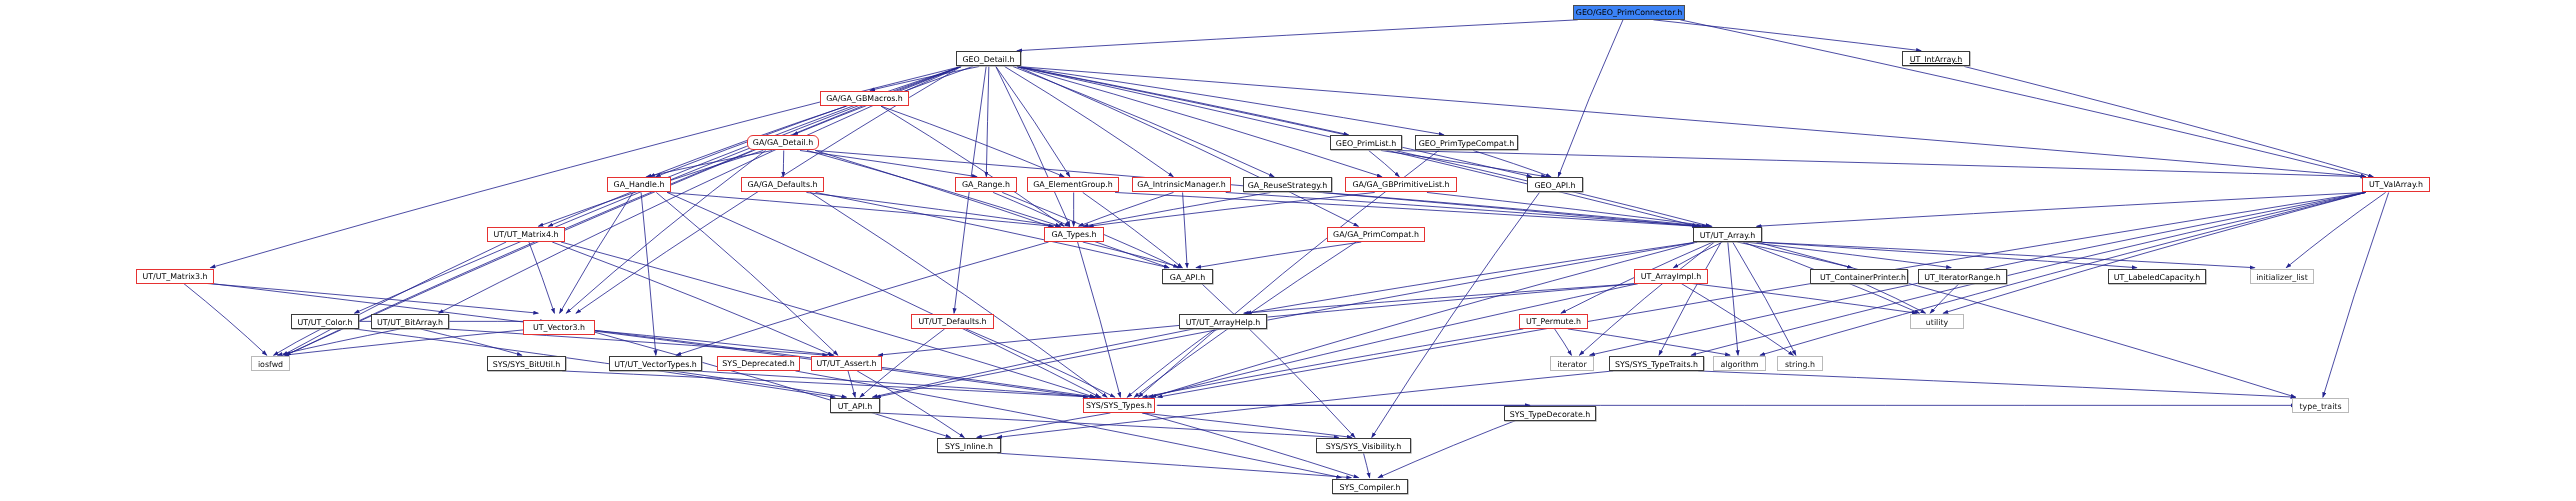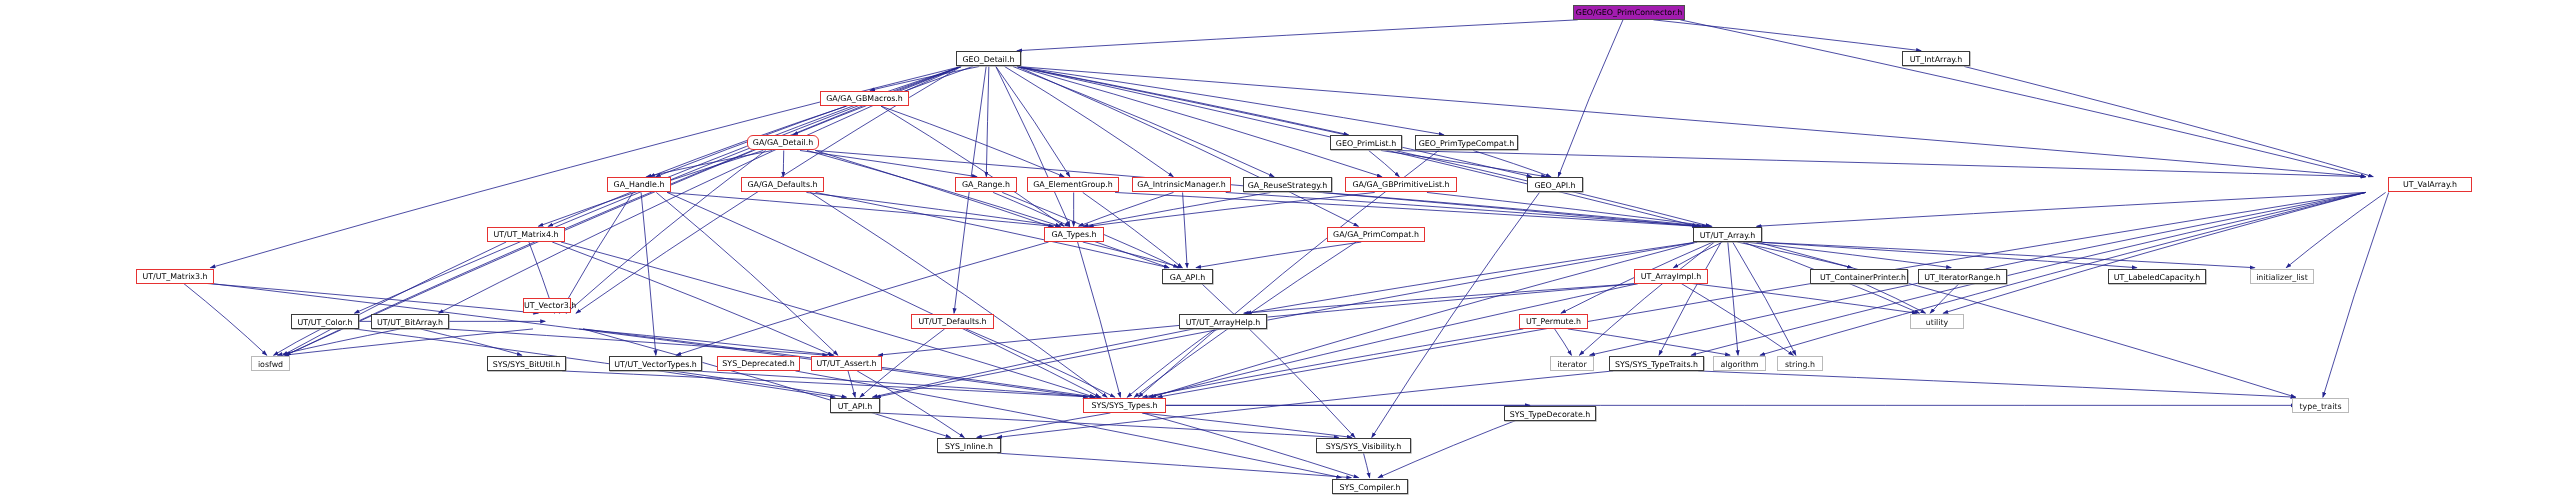--- a/index.html
+++ b/index.html
@@ -18,21 +18,21 @@
     box-shadow:0.6px 0.6px 0 #9a9a9a;
     text-align:center;
     font-size:7.9px;color:#000000;
     white-space:nowrap;
     box-sizing:border-box;
     cursor:pointer;
     z-index:2;
   }
   .node.red{border:1.2px solid #e63232;line-height:14px;box-shadow:none;}
   .node.system{border:0.6px solid #b9b9b9;box-shadow:none;color:#111;}
-  .node.root{background:#a21caf;border:1.2px solid #4d4d4d;line-height:14px;box-shadow:none;}
+  .node.root{background:#3b82f6;border:1.2px solid #4d4d4d;line-height:14px;box-shadow:none;}
 </style>
 </head>
 <body>
 
 <div id="stage">
   <svg id="edges" xmlns="http://www.w3.org/2000/svg" width="2576" height="501" viewBox="0 0 4413 859">
     <defs>
       <marker id="arrow" markerWidth="10" markerHeight="8" refX="8.5" refY="3.5" orient="auto" markerUnits="userSpaceOnUse">
         <path d="M0,0 L10,3.5 L0,7 Z" fill="#24248f"></path>
       </marker>
@@ -179,62 +179,62 @@
         <path d="M1983,695 Q3018.5,695 3934,695" marker-end="url(#arrow)"></path>
         <path d="M2630.36,708 Q2484.99632,763.5 2361.168,819" marker-end="url(#arrow)"></path>
         <path d="M962,636 Q1454.993,658.5 1874.95,681" marker-end="url(#arrow)"></path>
         <path d="M1708,777 Q2035.807,798 2315.05,819" marker-end="url(#arrow)"></path>
         <path d="M2335.96,777 Q2341.6235199999996,798 2346.448,819" marker-end="url(#arrow)"></path>
       </g>
   </svg>
 
 <div class="node root" style="left: 1573px; top: 4.7px; width: 112px;">GEO/GEO_PrimConnector.h</div>
     <div class="node " style="left: 956px; top: 51px; width: 65px;">GEO_Detail.h</div>
-    <div class="node " style="left: 1902px; top: 51px; width: 68px;">UT_IntArray.h</div>
+    <div class="node " style="left: 1902px; top: 51px; width: 68px; text-decoration: underline;">UT_IntArray.h</div>
     <div class="node red" style="left: 820px; top: 91px; width: 89px;">GA/GA_GBMacros.h</div>
     <div class="node red" style="left: 747px; top: 135px; width: 72px; border-radius: 6px;">GA/GA_Detail.h</div>
     <div class="node " style="left: 1330px; top: 135px; width: 72px;">GEO_PrimList.h</div>
     <div class="node " style="left: 1415px; top: 135px; width: 103px;">GEO_PrimTypeCompat.h</div>
     <div class="node red" style="left: 607px; top: 177px; width: 64px;">GA_Handle.h</div>
     <div class="node red" style="left: 741px; top: 177px; width: 83px;">GA/GA_Defaults.h</div>
     <div class="node red" style="left: 955px; top: 177px; width: 62px;">GA_Range.h</div>
     <div class="node red" style="left: 1027px; top: 177px; width: 92px;">GA_ElementGroup.h</div>
     <div class="node red" style="left: 1132px; top: 177px; width: 99px;">GA_IntrinsicManager.h</div>
     <div class="node " style="left: 1243px; top: 177px; width: 89px;">GA_ReuseStrategy.h</div>
     <div class="node red" style="left: 1345px; top: 177px; width: 112px;">GA/GA_GBPrimitiveList.h</div>
     <div class="node " style="left: 1527px; top: 177px; width: 56px;">GEO_API.h</div>
-    <div class="node red" style="left: 2362px; top: 177px; width: 84px; margin-left: 26px;">UT_ValArray.h</div>
+    <div class="node red" style="left: 2362px; top: 177px; width: 68px;">UT_ValArray.h</div>
     <div class="node red" style="left: 487px; top: 227px; width: 78px;">UT/UT_Matrix4.h</div>
     <div class="node red" style="left: 1044px; top: 227px; width: 60px;">GA_Types.h</div>
     <div class="node red" style="left: 1327px; top: 227px; width: 98px;">GA/GA_PrimCompat.h</div>
     <div class="node " style="left: 1693px; top: 227px; width: 69px;">UT/UT_Array.h</div>
     <div class="node red" style="left: 136px; top: 269px; width: 78px;">UT/UT_Matrix3.h</div>
     <div class="node " style="left: 1162px; top: 269px; width: 51px;">GA_API.h</div>
     <div class="node red" style="left: 1634px; top: 269px; width: 74px;">UT_ArrayImpl.h</div>
     <div class="node " style="left: 1810px; top: 269px; width: 98px; padding-left: 8px;">UT_ContainerPrinter.h</div>
     <div class="node " style="left: 1918px; top: 269px; width: 89px;">UT_IteratorRange.h</div>
     <div class="node " style="left: 2108px; top: 269px; width: 98px;">UT_LabeledCapacity.h</div>
     <div class="node system" style="left: 2250px; top: 269px; width: 64px;">initializer_list</div>
     <div class="node " style="left: 291px; top: 314px; width: 68px;">UT/UT_Color.h</div>
     <div class="node " style="left: 371px; top: 314px; width: 78px;">UT/UT_BitArray.h</div>
-    <div class="node red" style="left: 523px; top: 298px; width: 48px;">UT_Vector3.h</div>
+    <div class="node red" style="left: 523px; top: 320px; width: 72px;">UT_Vector3.h</div>
     <div class="node red" style="left: 911px; top: 314px; width: 83px;">UT/UT_Defaults.h</div>
     <div class="node " style="left: 1179px; top: 314px; width: 88px;">UT/UT_ArrayHelp.h</div>
     <div class="node red" style="left: 1519px; top: 314px; width: 69px;">UT_Permute.h</div>
     <div class="node system" style="left: 1910px; top: 314px; width: 54px;">utility</div>
     <div class="node system" style="left: 251px; top: 356px; width: 39px;">iosfwd</div>
     <div class="node " style="left: 487px; top: 356px; width: 79px;">SYS/SYS_BitUtil.h</div>
     <div class="node " style="left: 609px; top: 356px; width: 93px;">UT/UT_VectorTypes.h</div>
     <div class="node red" style="left: 717px; top: 356px; width: 83px;">SYS_Deprecated.h</div>
     <div class="node red" style="left: 811px; top: 356px; width: 71px;">UT/UT_Assert.h</div>
     <div class="node system" style="left: 1550px; top: 356px; width: 44px;">iterator</div>
     <div class="node " style="left: 1609px; top: 356px; width: 95px;">SYS/SYS_TypeTraits.h</div>
     <div class="node system" style="left: 1713px; top: 356px; width: 53px;">algorithm</div>
     <div class="node system" style="left: 1777px; top: 356px; width: 46px;">string.h</div>
     <div class="node " style="left: 830px; top: 398px; width: 50px;">UT_API.h</div>
-    <div class="node red" style="left: 1083px; top: 398px; width: 83px;">SYS/SYS_Types.h</div>
+    <div class="node red" style="left: 1083px; top: 398px; width: 72px;">SYS/SYS_Types.h</div>
     <div class="node " style="left: 1504px; top: 406px; width: 92px; text-align: center;">SYS_TypeDecorate.h</div>
     <div class="node system" style="left: 2292px; top: 398px; width: 57px;">type_traits</div>
     <div class="node " style="left: 937px; top: 438px; width: 64px;">SYS_Inline.h</div>
     <div class="node " style="left: 1316px; top: 438px; width: 95px;">SYS/SYS_Visibility.h</div>
     <div class="node " style="left: 1332px; top: 479px; width: 76px;">SYS_Compiler.h</div>
   </div>
 
 
 </body></html>

